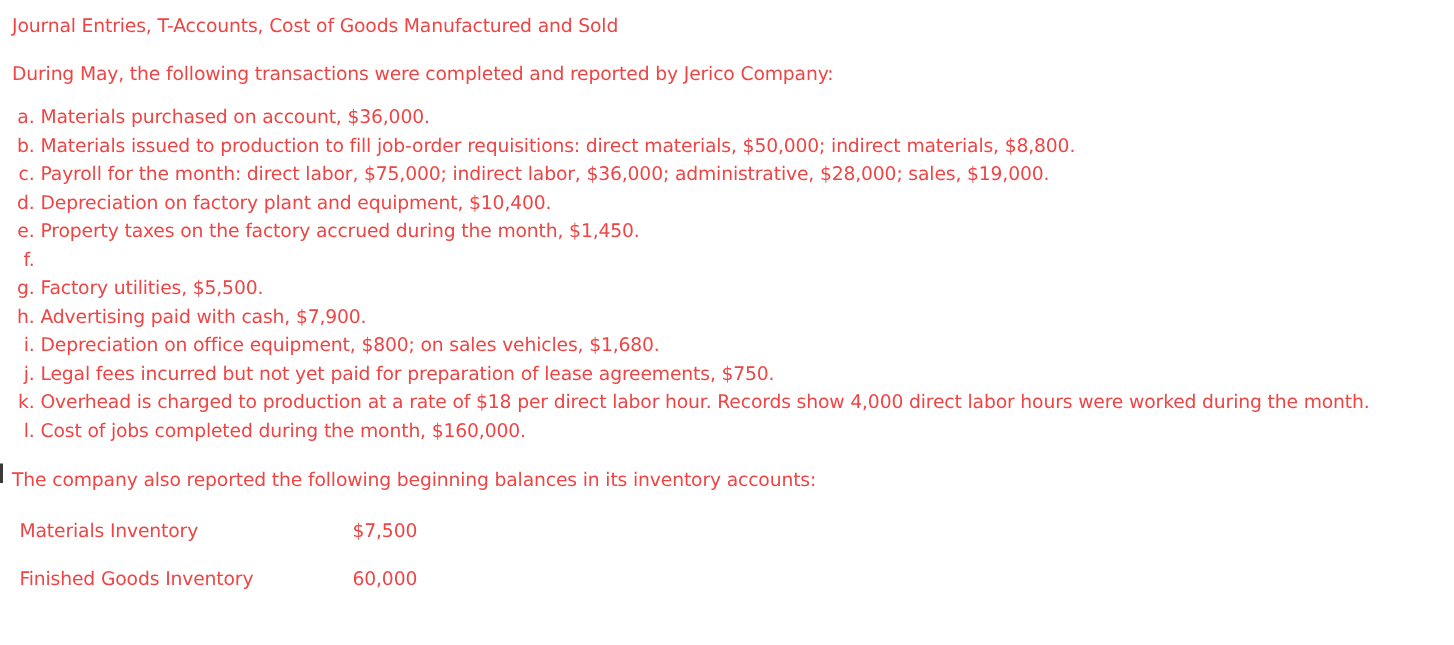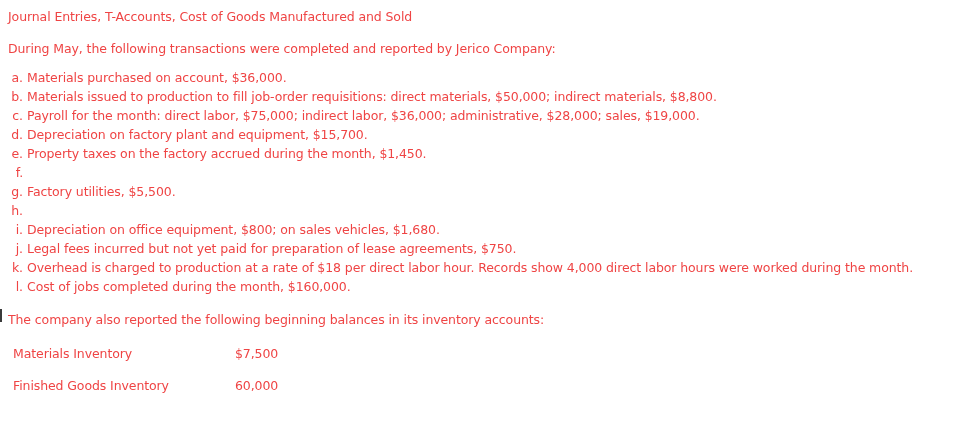--- a/index.html
+++ b/index.html
@@ -90,35 +90,36 @@
     <div class="txn-row">
       <span class="txn-marker">b.</span>
       <span class="txn-text">Materials issued to production to fill job-order requisitions: direct materials, $50,000; indirect materials, $8,800.</span>
     </div>
     <div class="txn-row">
       <span class="txn-marker">c.</span>
       <span class="txn-text">Payroll for the month: direct labor, $75,000; indirect labor, $36,000; administrative, $28,000; sales, $19,000.</span>
     </div>
     <div class="txn-row">
       <span class="txn-marker">d.</span>
-      <span class="txn-text">Depreciation on factory plant and equipment, $15,700.</span>
+      <span class="txn-text">Depreciation on factory plant and equipment, $10,400.</span>
     </div>
     <div class="txn-row">
       <span class="txn-marker">e.</span>
       <span class="txn-text">Property taxes on the factory accrued during the month, $1,450.</span>
     </div>
     <div class="txn-row">
       <span class="txn-marker">f.</span>
     </div>
     <div class="txn-row">
       <span class="txn-marker">g.</span>
       <span class="txn-text">Factory utilities, $5,500.</span>
     </div>
     <div class="txn-row">
       <span class="txn-marker">h.</span>
+      <span class="txn-text">Advertising paid with cash, $7,900.</span>
     </div>
     <div class="txn-row">
       <span class="txn-marker">i.</span>
       <span class="txn-text">Depreciation on office equipment, $800; on sales vehicles, $1,680.</span>
     </div>
     <div class="txn-row">
       <span class="txn-marker">j.</span>
       <span class="txn-text">Legal fees incurred but not yet paid for preparation of lease agreements, $750.</span>
     </div>
     <div class="txn-row">

